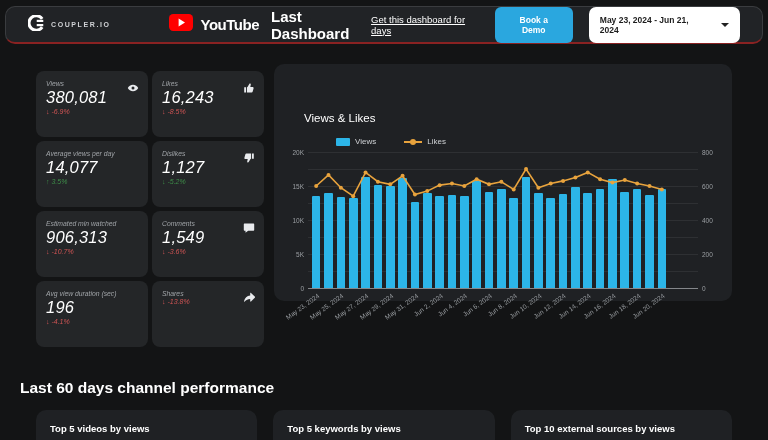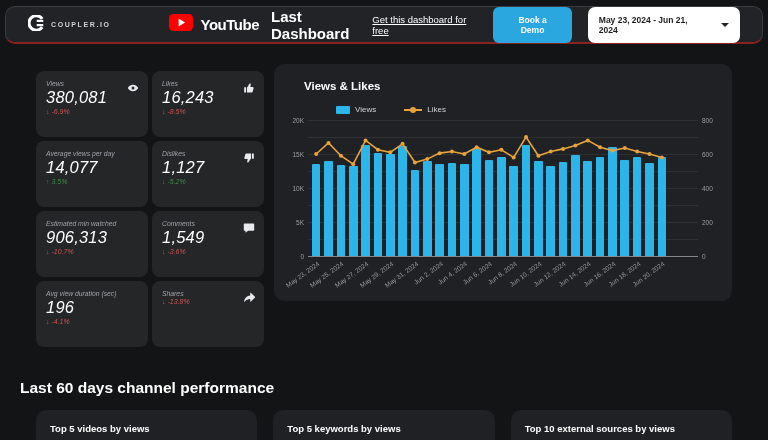--- a/index.html
+++ b/index.html
@@ -48,21 +48,21 @@
   }
   .kpi-label { font-size:6.8px; color:#a0a4a8; }
   .kpi-value { font-size:16.5px; color:#fff; font-weight:normal; margin-top:1px; letter-spacing:0.2px; }
   .kpi-delta { font-size:7px; margin-top:1px; }
   .kpi-icon { position:absolute; top:9px; right:9px; }
   
   .chart-panel {
     flex:1; height:237px; background:#1f2124; border-radius:10px;
     padding:16px 34px 0 30px; position:relative;
   }
-  .chart-title { font-size:11.5px; font-weight:bold; color:#fff; }
+  .chart-title { font-size:11.5px; font-weight:normal; color:#fff;margin-top:32px; }
   .chart-legend { display:flex; align-items:center; gap:28px; margin:13px 0 6px 32px; font-size:8px; color:#cfd2d5; }
   .legend-item { display:flex; align-items:center; gap:5px; }
   .legend-swatch { width:14px; height:8px; border-radius:1px; }
   .legend-line { position:relative; width:18px; height:2px; }
   .legend-line .dot { position:absolute; left:6px; top:-2px; width:6px; height:6px; border-radius:50%; }
   .plot { position:relative; margin-left:4px; height:136px; }
   .hgrid { position:absolute; left:0; right:0; height:1px; background:rgba(255,255,255,0.07); }
   .hgrid.base { background:#84878b; }
   .ytick { position:absolute; font-size:6.5px; color:#9b9fa3; transform:translateY(-50%); }
   .ytick.left { left:-26px; width:22px; text-align:right; }
@@ -120,21 +120,21 @@
     <span>
       <svg width="24" height="17" viewBox="0 0 24 17">
         <rect width="24" height="17" rx="4.2" fill="#f00"></rect>
         <path d="M9.6 4.6l6.4 3.9-6.4 3.9z" fill="#fff"></path>
       </svg>
     </span>
     <span class="yt-wordmark">YouTube</span>
     <span class="page-title">Last Dashboard</span>
   </div>
   <div class="header-right">
-    <a class="free-link">Get this dashboard for free</a>
+    <a class="free-link">Get this dashboard for days</a>
     <button class="cta-btn" id="cta-btn" style="background: rgb(42, 167, 223);">Book a Demo</button>
     <div class="date-pill">
       <span>May 23, 2024 - Jun 21, 2024</span>
       <span class="caret-down"></span>
     </div>
   </div>
 </div>
 
 <div class="top-section">
   <div class="kpi-grid" id="kpi-grid">

